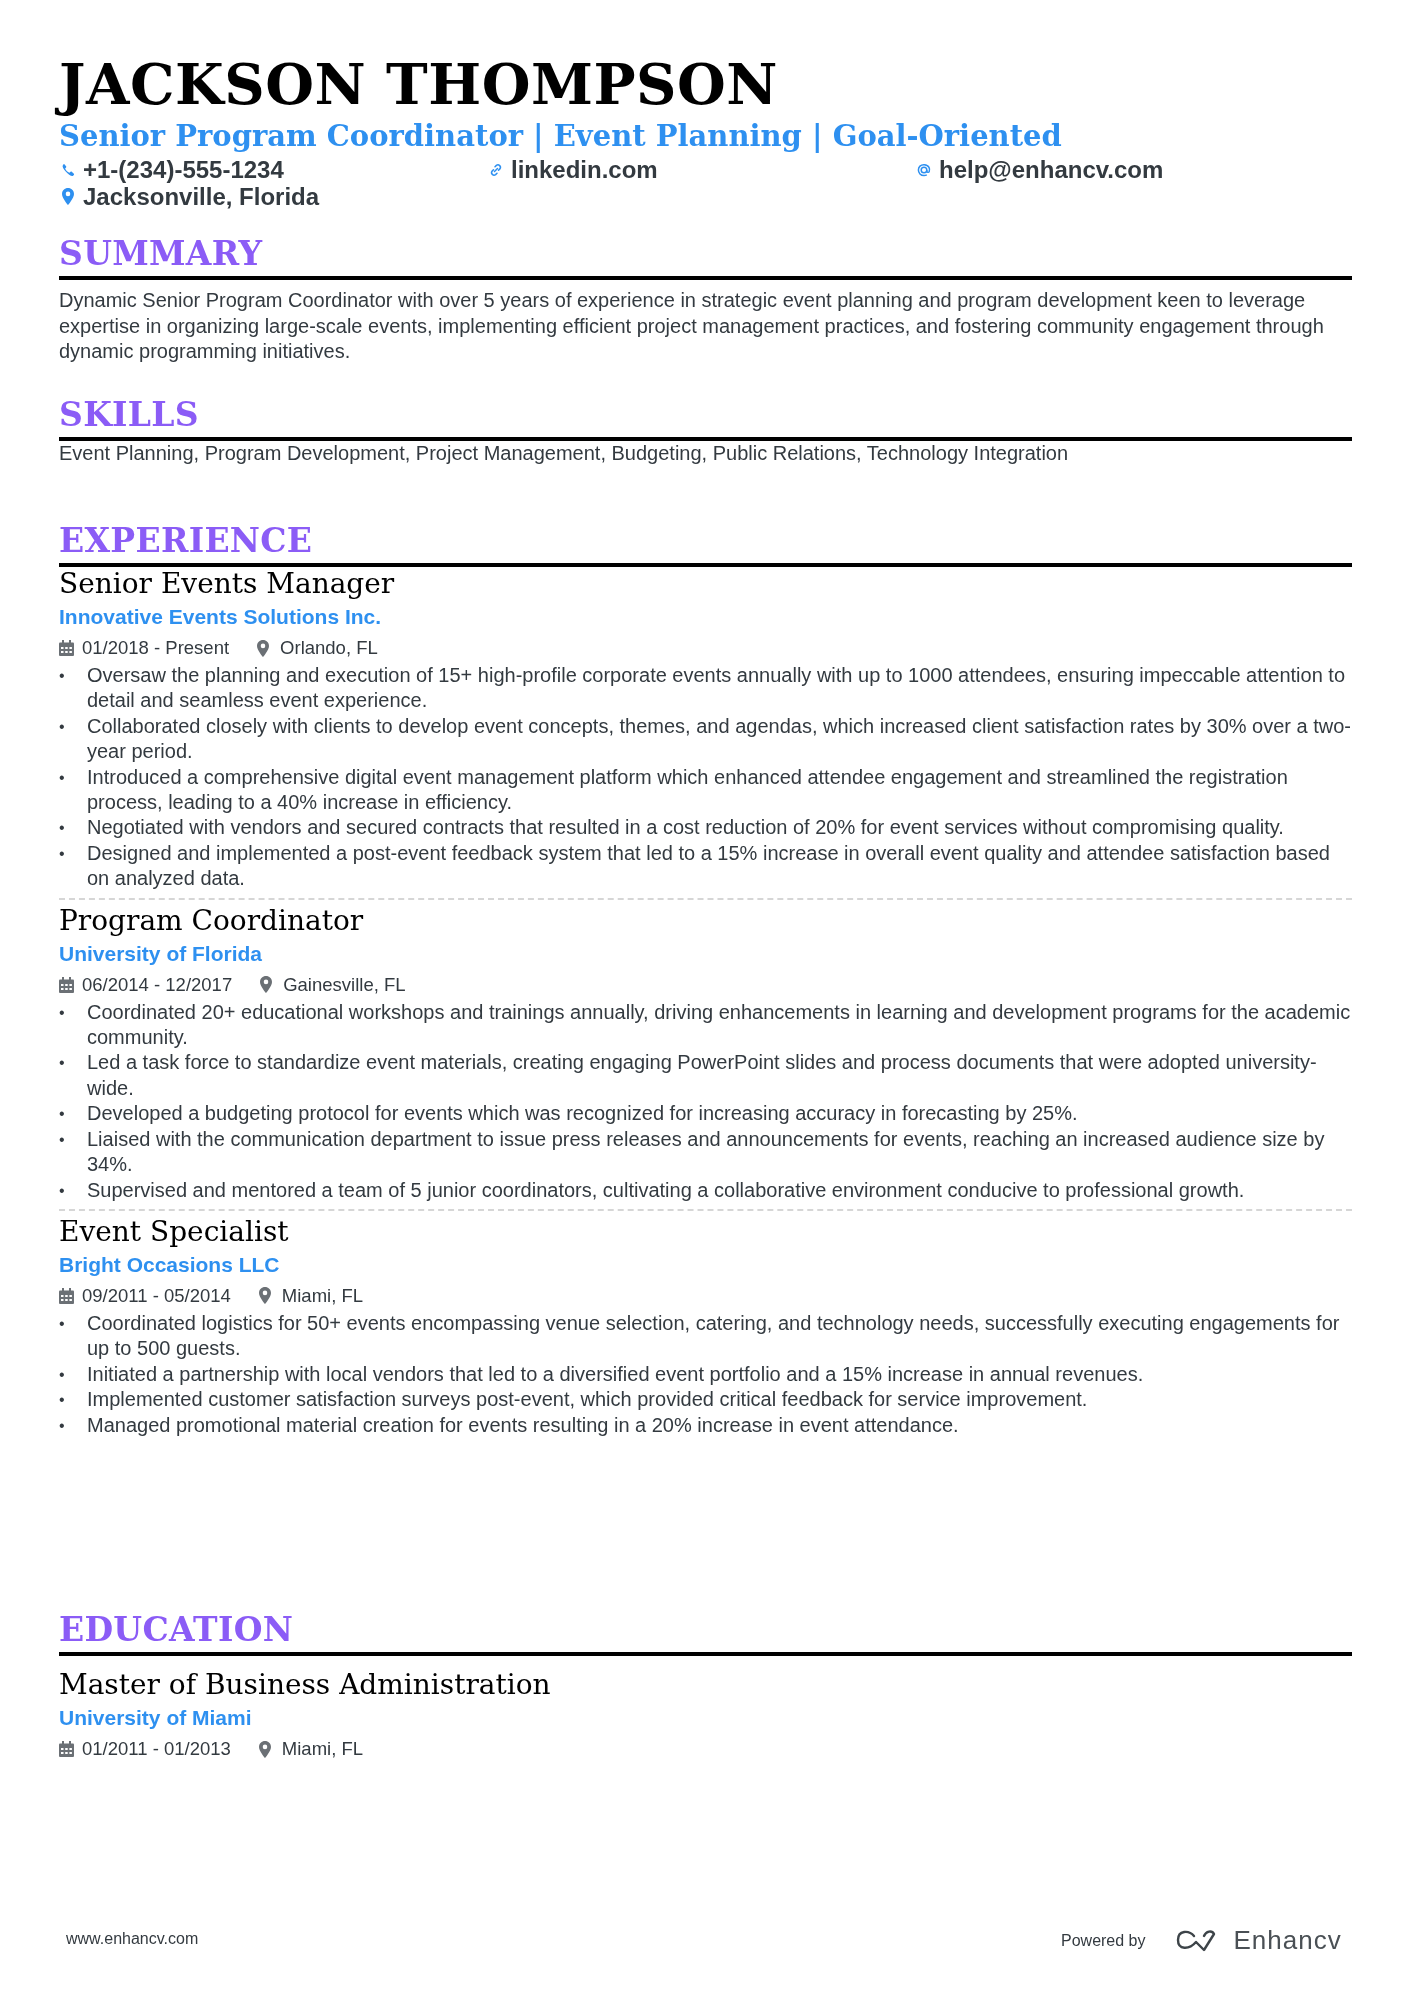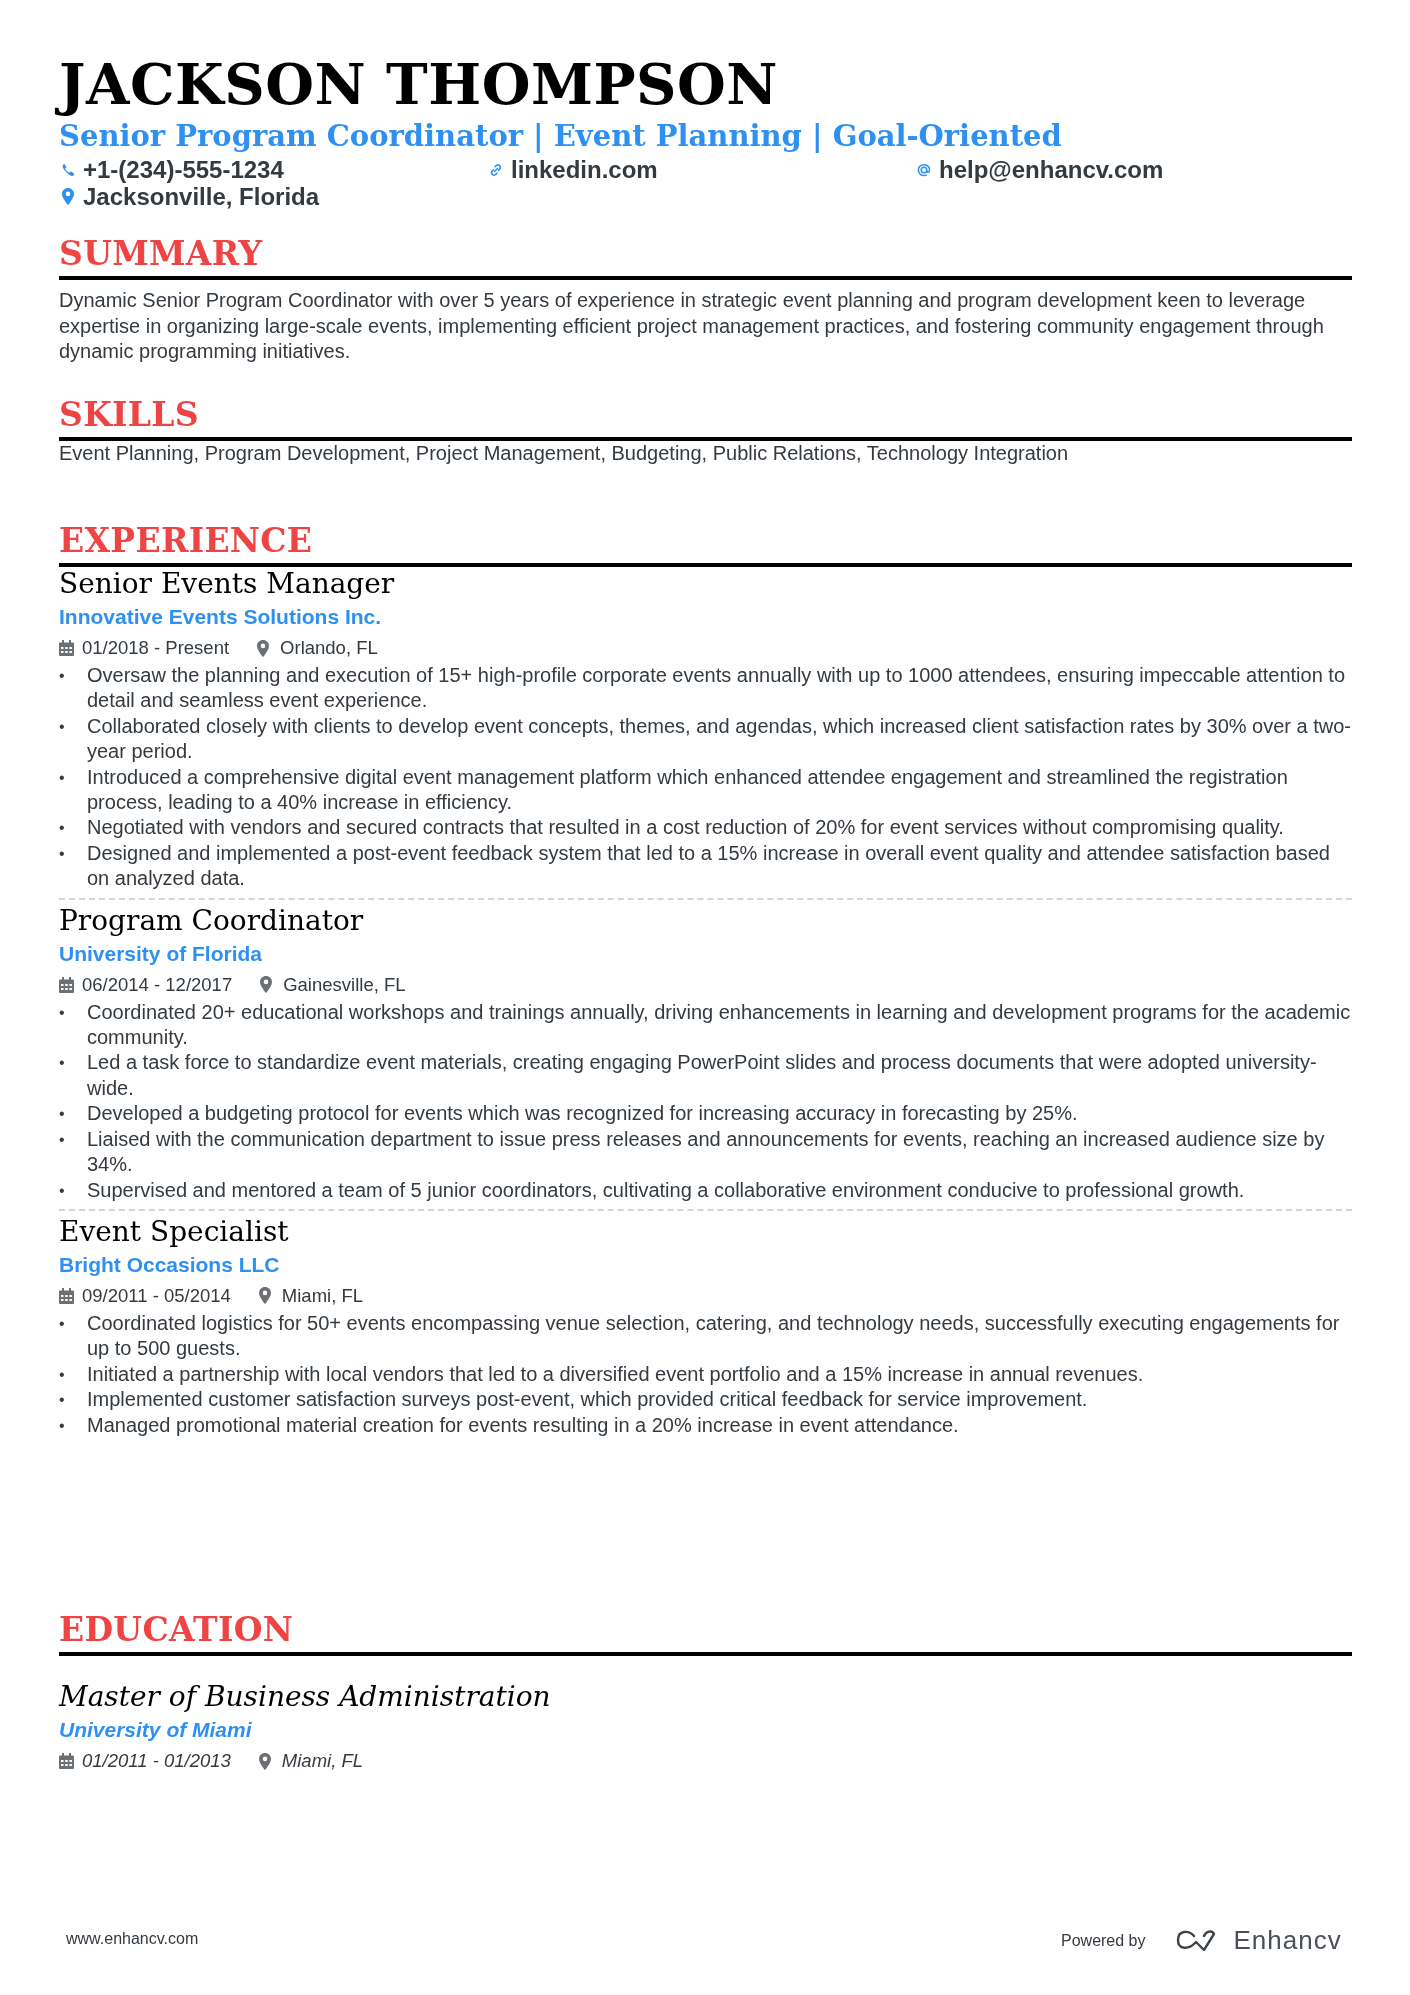--- a/index.html
+++ b/index.html
@@ -9,21 +9,21 @@
 
   .name { position: absolute; top: 50px; left: 0; font-family: "DejaVu Serif", serif; font-weight: 700; font-size: 56px; letter-spacing: 0.5px; color: #000; line-height: 68px; white-space: nowrap; }
   .headline { position: absolute; top: 118px; left: 0; font-family: "DejaVu Serif", serif; font-weight: 700; font-size: 29px; color: #2e90f0; line-height: 36px; white-space: nowrap; }
 
   .contacts { position: absolute; top: 156px; left: 0; width: 1293px; }
   .contact-row { display: flex; height: 27px; }
   .contact { width: 428px; display: flex; align-items: center; font-weight: 700; font-size: 24px; color: #333a40; white-space: nowrap; }
   .contact .ic { width: 18px; height: 18px; margin-right: 6px; display: inline-flex; align-items: center; justify-content: center; color: #2e90f0; }
 
   .section { position: absolute; left: 0; width: 1293px; }
-  .sec-title { font-family: "DejaVu Serif", serif; font-weight: 700; font-size: 33px; color: #ef4444; line-height: 40px; letter-spacing: 0.3px; }
+  .sec-title { font-family: "DejaVu Serif", serif; font-weight: 700; font-size: 33px; color: #8b5cf6; line-height: 40px; letter-spacing: 0.3px; }
   .sec-rule { height: 4px; background: #000; margin-top: 2px; }
 
   .para { font-size: 20px; line-height: 25.6px; color: #333a40; }
 
   .job-title { font-family: "DejaVu Serif", serif; font-size: 28px; color: #000; line-height: 34px; }
   .company { font-weight: 700; font-size: 21px; color: #2e90f0; line-height: 28px; margin-top: 2px; }
   .meta { display: flex; align-items: center; font-size: 18.5px; color: #333a40; line-height: 26px; margin-top: 4px; }
   .meta .ic { width: 16px; height: 18px; margin-right: 7px; color: #6b7075; display: inline-flex; align-items: center; }
   .meta .gap { width: 28px; }
   ul.bullets { list-style: none; margin-top: 2px; }
@@ -209,21 +209,21 @@
         <li>Initiated a partnership with local vendors that led to a diversified event portfolio and a 15% increase in annual revenues.</li>
         <li>Implemented customer satisfaction surveys post-event, which provided critical feedback for service improvement.</li>
         <li>Managed promotional material creation for events resulting in a 20% increase in event attendance.</li>
       </ul>
     </div>
   </div>
 
   <div class="section" style="top:1610px;">
     <div class="sec-title">EDUCATION</div>
     <div class="sec-rule"></div>
-    <div style="margin-top:24px;font-style:italic;">
+    <div style="margin-top:12px;">
       <div class="job-title">Master of Business Administration</div>
       <div class="company">University of Miami</div>
       <div class="meta">
         <span class="ic">
           <svg width="15" height="16" viewBox="0 0 15 16">
               <rect x="0" y="2.5" width="15" height="13.5" rx="1" fill="#6b7075"></rect>
               <rect x="3" y="0" width="2" height="4" fill="#6b7075"></rect>
               <rect x="10" y="0" width="2" height="4" fill="#6b7075"></rect>
               <g fill="#fff">
                 <rect x="2" y="7" width="2.5" height="2"></rect>

